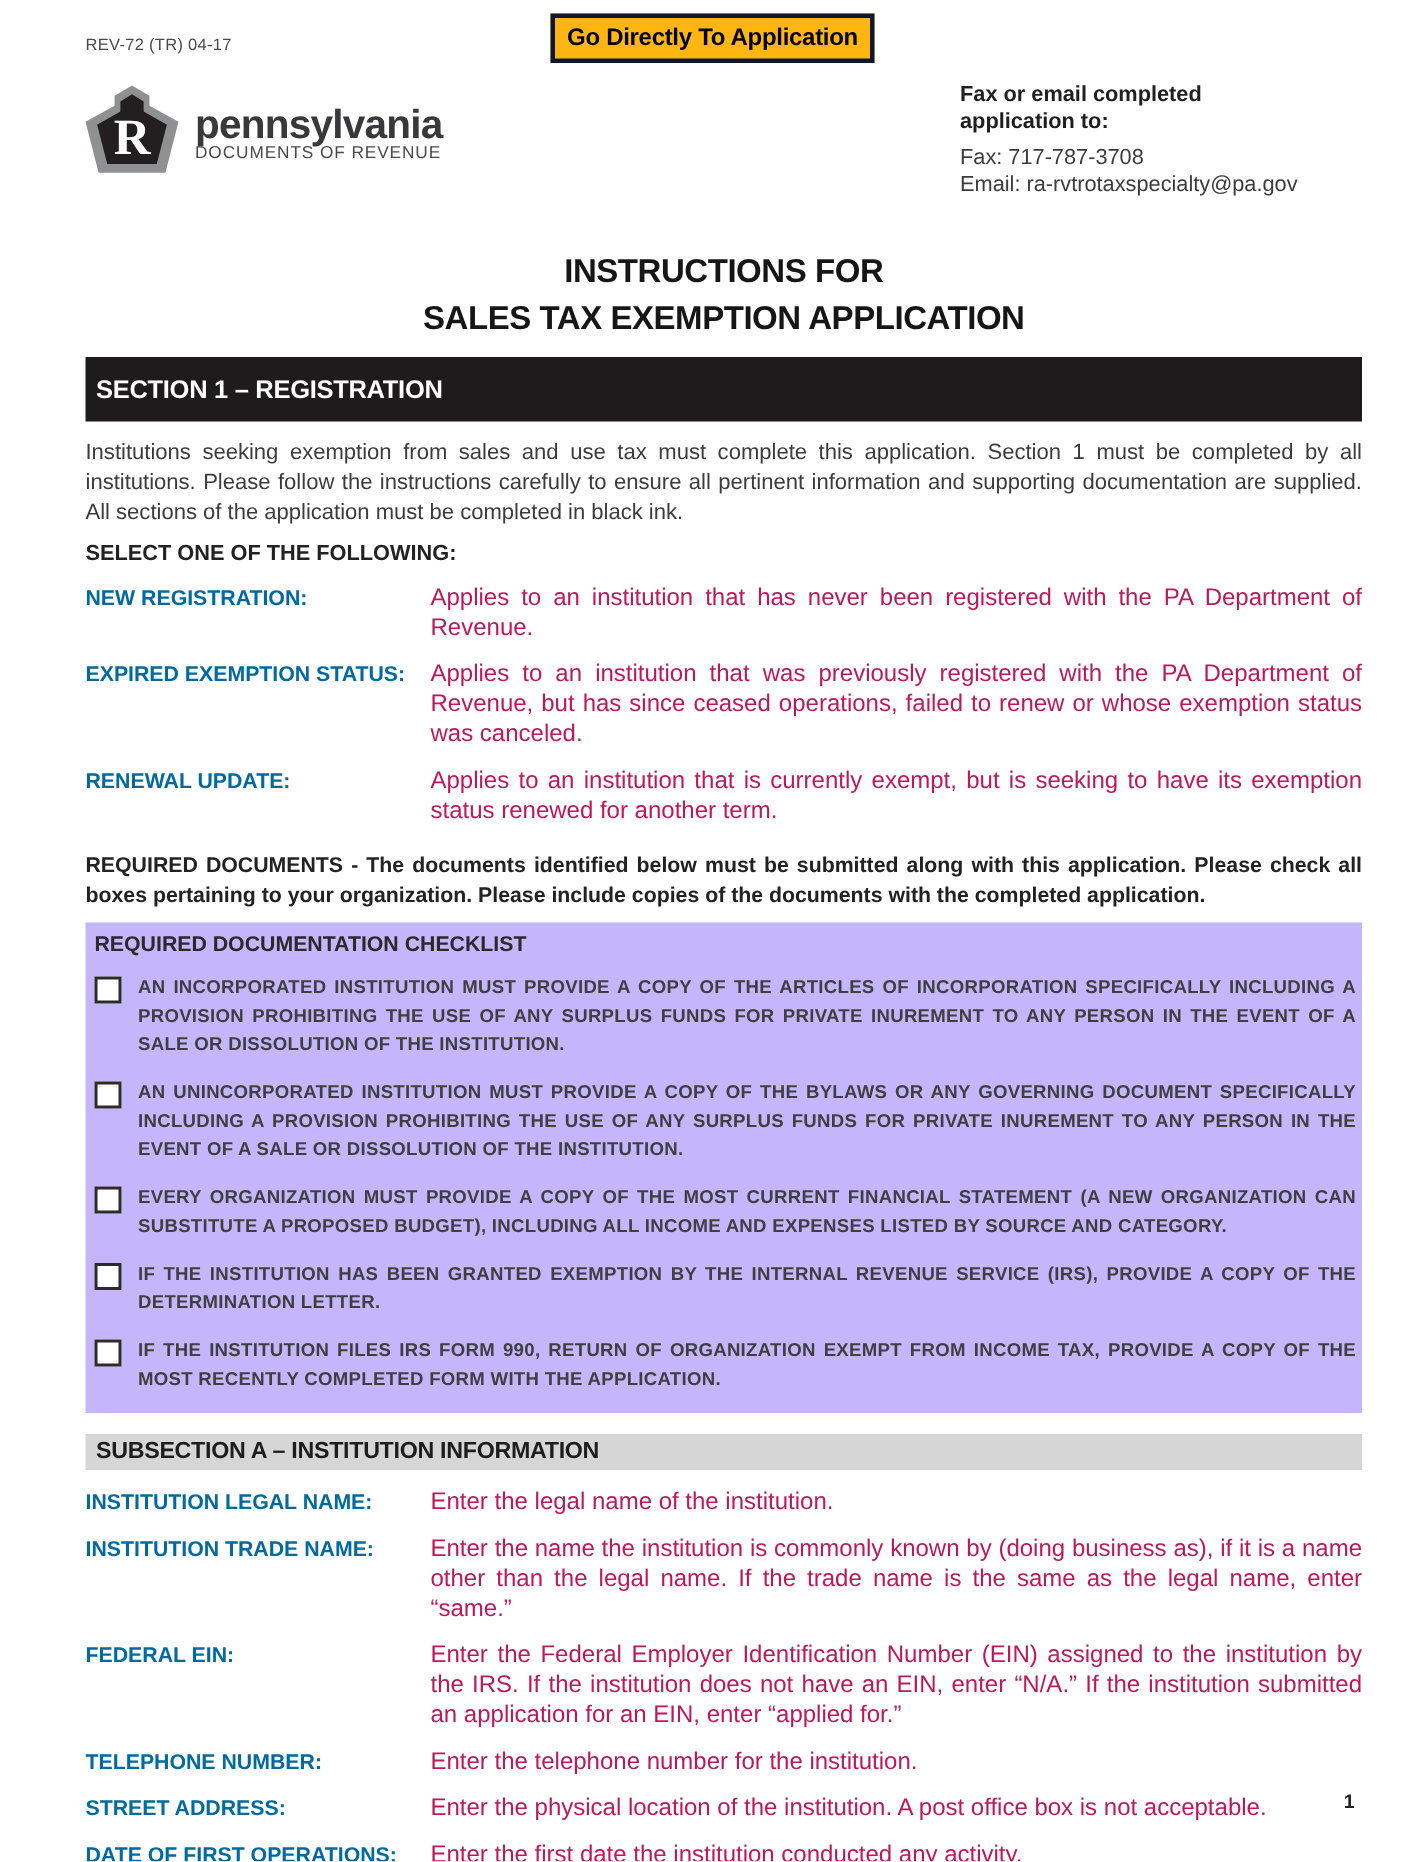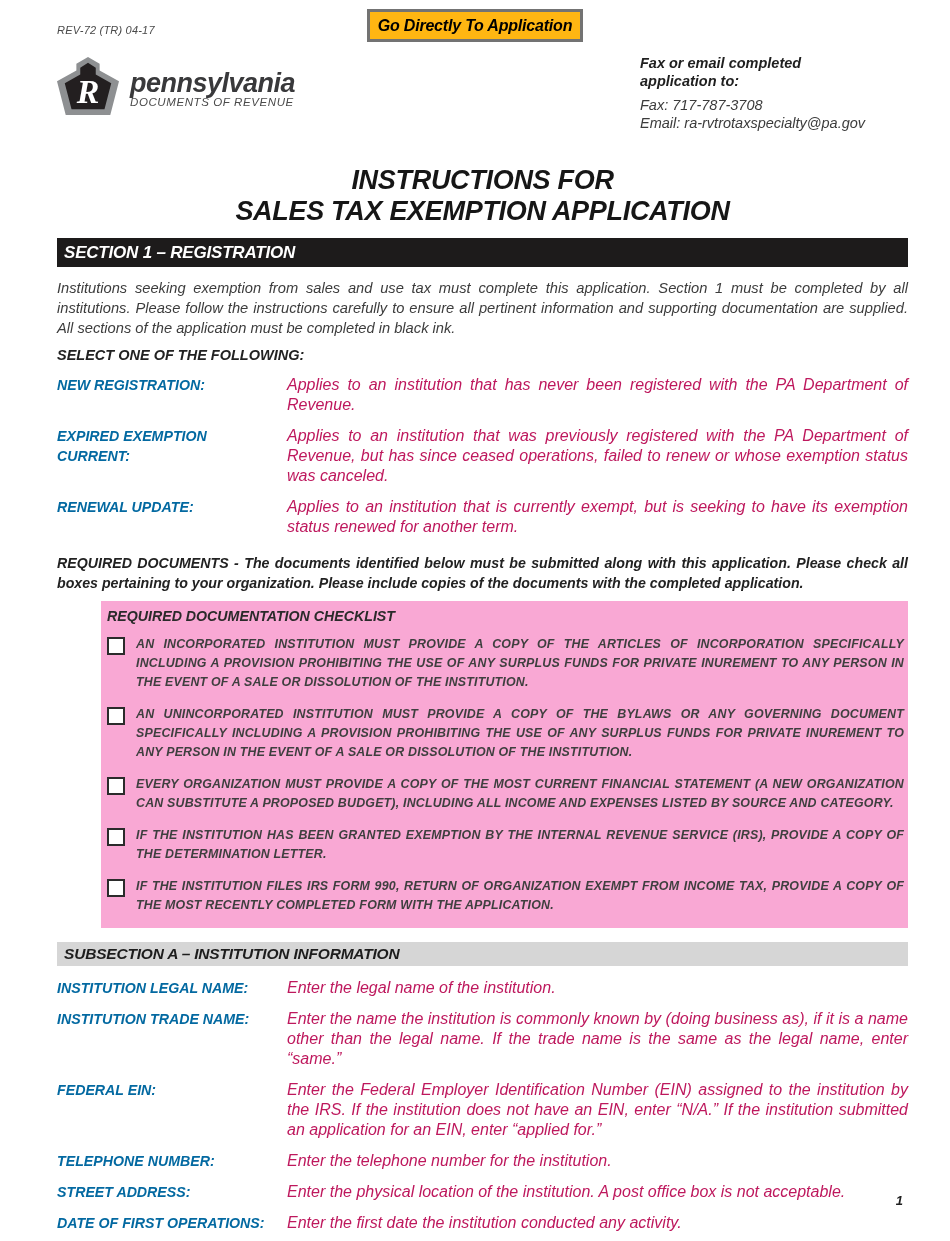--- a/index.html
+++ b/index.html
@@ -3,58 +3,57 @@
 <meta charset="utf-8">
 <style>
   html,body{margin:0;padding:0;background:#fff;}
   .page{
     position:relative;
     width:950px;height:1241px;
     background:#fff;
     font-family:"Liberation Sans","DejaVu Sans",sans-serif;
     color:#3c3c3c;
     overflow:hidden;
-    font-style:italic;
   }
   
   .form-number{
     position:absolute;top:24px;left:57px;
     font-size:11px;color:#4a4a4a;letter-spacing:.2px;
   }
   .go-button{
     position:absolute;top:9px;left:367px;
     width:210px;height:27px;
-    background:#FFB612;border:3px solid #737373;
+    background:#FFB612;border:3px solid #0f172a;
     display:flex;align-items:center;justify-content:center;
     font-size:16px;font-weight:bold;color:#000;
     cursor:pointer;letter-spacing:-0.2px;
   }
   .logo{position:absolute;top:56px;left:55px;display:flex;align-items:center;gap:9px;}
   .logo-text .state{
     font-size:27px;font-weight:bold;color:#39393b;
     letter-spacing:-0.5px;line-height:26px;
   }
   .logo-text .dept{
     font-size:11.5px;color:#4a4a4a;letter-spacing:.6px;line-height:13px;
   }
   .contact{position:absolute;top:54px;left:640px;font-size:14.5px;line-height:18px;}
   .contact .bold{font-weight:bold;color:#1f1f1f;}
   .contact .plain{color:#3c3c3c;}
   .contact .gap{height:6px;}
   
   .main{position:absolute;top:165px;left:57px;width:851px;}
   .doc-title{
     text-align:center;font-weight:bold;color:#161616;
-    font-size:27px;line-height:31px;letter-spacing:-0.3px;
+    font-size:22px;line-height:31px;letter-spacing:-0.3px;
     margin-bottom:11px;
   }
   .section-bar{
     background:#1d1b1b;color:#fff;
     font-weight:bold;font-size:17px;
-    height:29px;display:flex;align-items:center;
+    height:43px;display:flex;align-items:center;
     padding-left:7px;box-sizing:border-box;
     letter-spacing:-0.2px;
     margin-bottom:11px;
   }
   .para{
     font-size:14.7px;line-height:20px;text-align:justify;color:#3c3c3c;
     margin:0 0 9px 0;
   }
   .select-heading{
     font-size:14.5px;font-weight:bold;color:#222;
@@ -71,25 +70,24 @@
   .def-row .desc{
     font-size:16px;line-height:20px;text-align:justify;color:#be185d;
   }
   .req-note{
     font-size:14.2px;font-weight:bold;line-height:20px;
     text-align:justify;color:#222;
     margin:16px 0 8px 0;
   }
   
   .checklist{
-    background:#f9a8d4;
+    background:#c4b5fd;
     padding:7px 4px 13px 6px;
     box-sizing:border-box;
     margin-bottom:14px;
-    margin-left:44px;
   }
   .checklist-heading{
     font-size:14.2px;font-weight:bold;color:#2a2a2a;
     margin:0 0 11px 0;
   }
   .check-item{
     display:flex;gap:11px;align-items:flex-start;
     margin-bottom:13px;
     justify-content:flex-end;
   }
@@ -158,21 +156,21 @@
 
     <p class="para">Institutions seeking exemption from sales and use tax must complete this application. Section 1 must be completed by all institutions. Please follow the instructions carefully to ensure all pertinent information and supporting documentation are supplied. All sections of the application must be completed in black ink.</p>
 
     <p class="select-heading">SELECT ONE OF THE FOLLOWING:</p>
 
     <div class="def-row">
       <div class="lbl">NEW REGISTRATION:</div>
       <div class="desc">Applies to an institution that has never been registered with the PA Department of Revenue.</div>
     </div>
     <div class="def-row">
-      <div class="lbl">EXPIRED EXEMPTION CURRENT:</div>
+      <div class="lbl">EXPIRED EXEMPTION STATUS:</div>
       <div class="desc">Applies to an institution that was previously registered with the PA Department of Revenue, but has since ceased operations, failed to renew or whose exemption status was canceled.</div>
     </div>
     <div class="def-row">
       <div class="lbl">RENEWAL UPDATE:</div>
       <div class="desc">Applies to an institution that is currently exempt, but is seeking to have its exemption status renewed for another term.</div>
     </div>
 
     <p class="req-note">REQUIRED DOCUMENTS - The documents identified below must be submitted along with this application. Please check all boxes pertaining to your organization. Please include copies of the documents with the completed application.</p>
 
     <div class="checklist">

